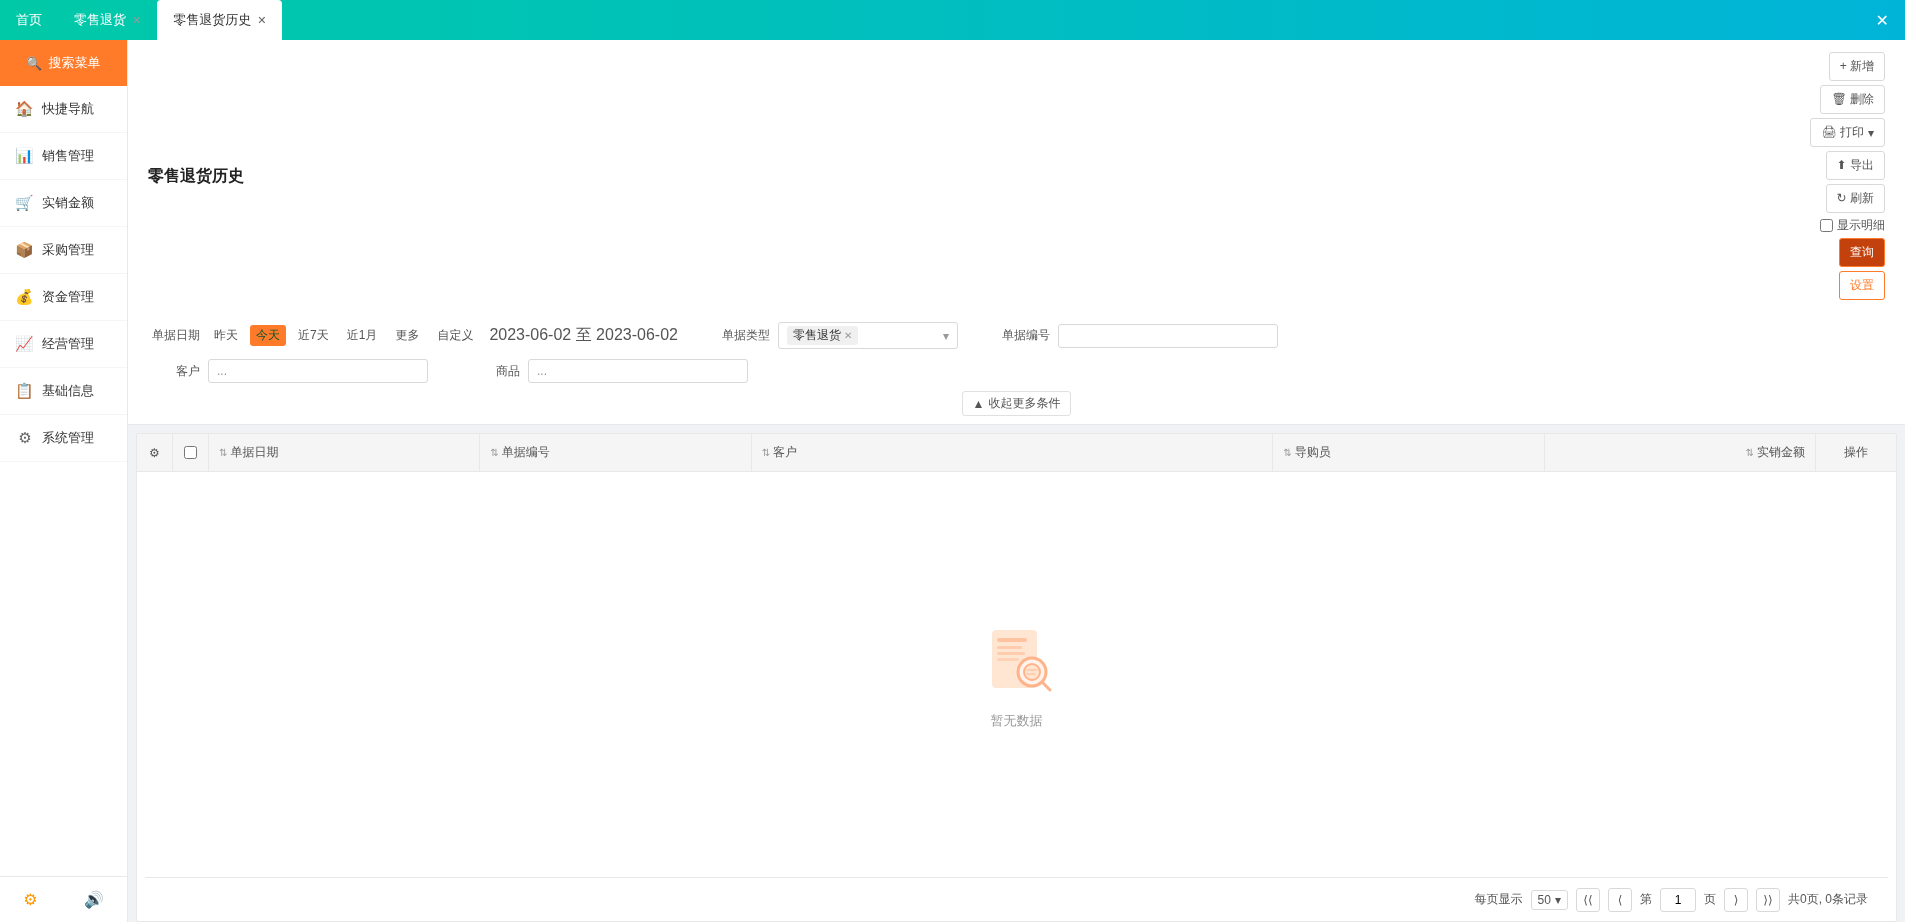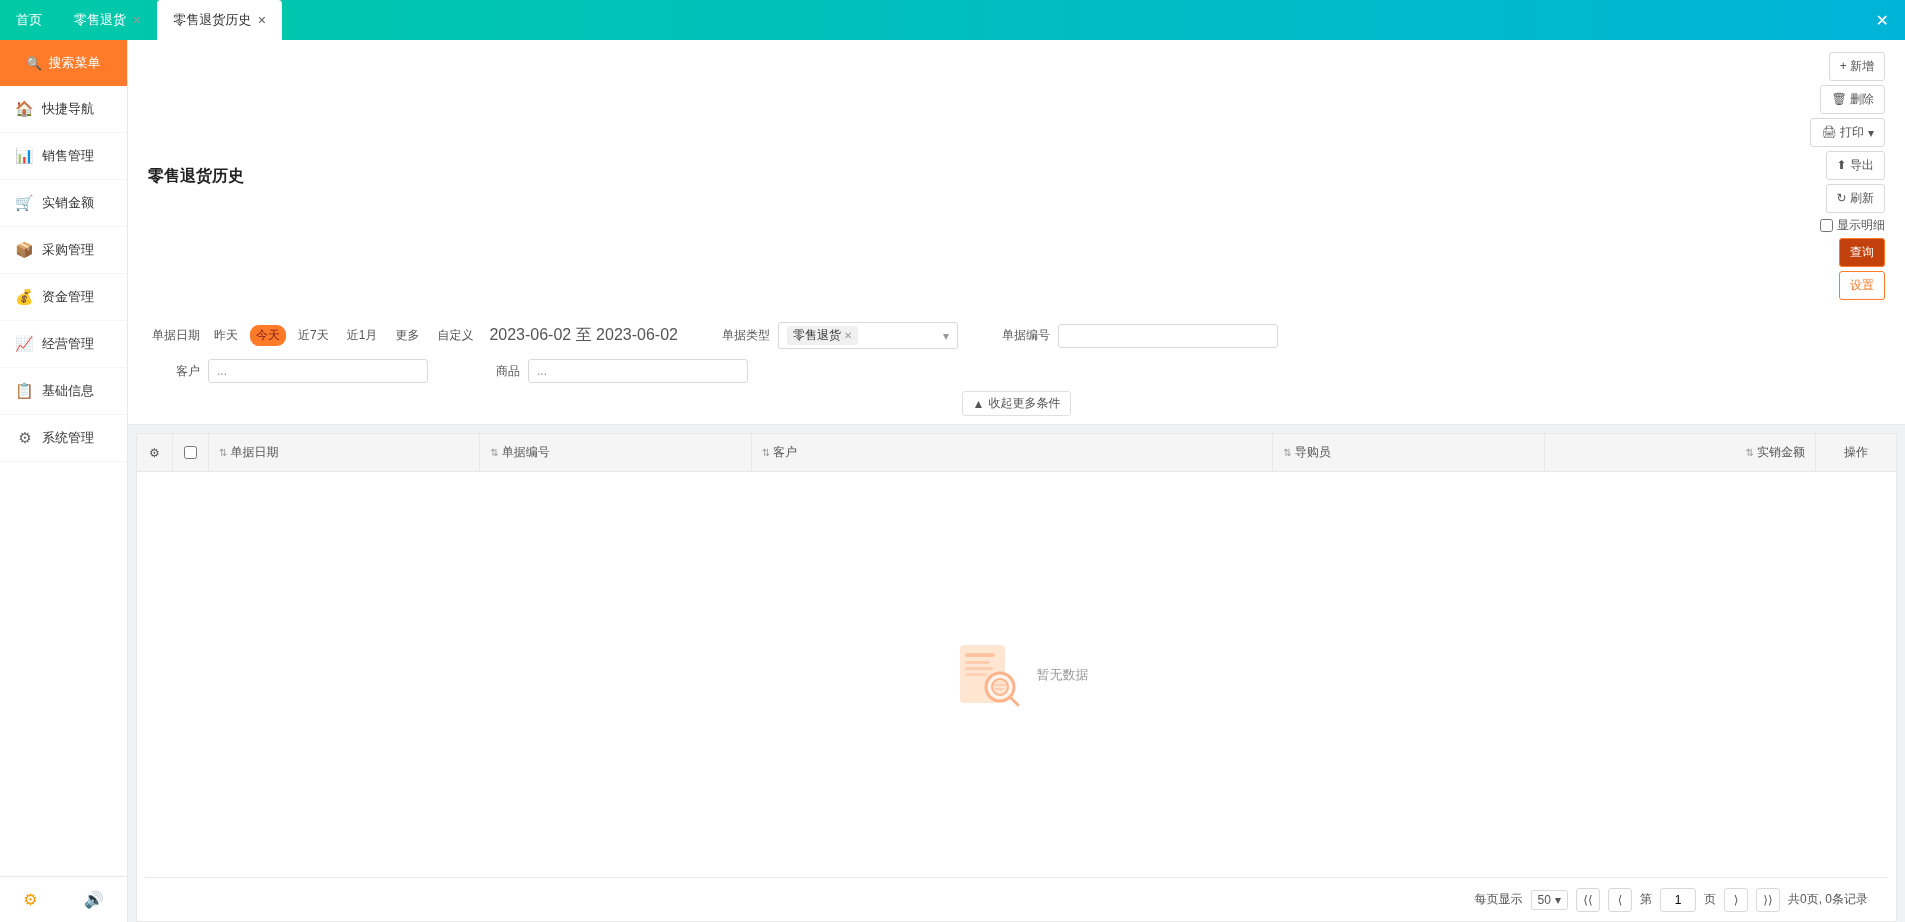--- a/index.html
+++ b/index.html
@@ -204,22 +204,22 @@
       font-size: 12px;
     }
     .date-option {
       padding: 2px 6px;
       cursor: pointer;
       color: #555;
       border-radius: 3px;
     }
     .date-option.active {
       background: #ff7b29;
-      color: #7f1d1d;
-      border-radius: 9px;
+      color: #14532d;
+      border-radius: 3px;
     }
     .date-range {
       font-size: 16px;
       color: #555;
       margin-left: 4px;
     }
     .filter-type-select {
       display: flex;
       align-items: center;
       border: 1px solid #d9d9d9;
@@ -338,21 +338,21 @@
     .table-body {
       flex: 1;
       display: flex;
       flex-direction: column;
       align-items: center;
       justify-content: center;
       overflow-y: auto;
     }
     .empty-state {
       display: flex;
-      flex-direction: row;
+      flex-direction: column;
       align-items: center;
       gap: 12px;
       padding: 40px;
     }
     .empty-icon {
       width: 80px;
       height: 80px;
     }
     .empty-text {
       font-size: 13px;

